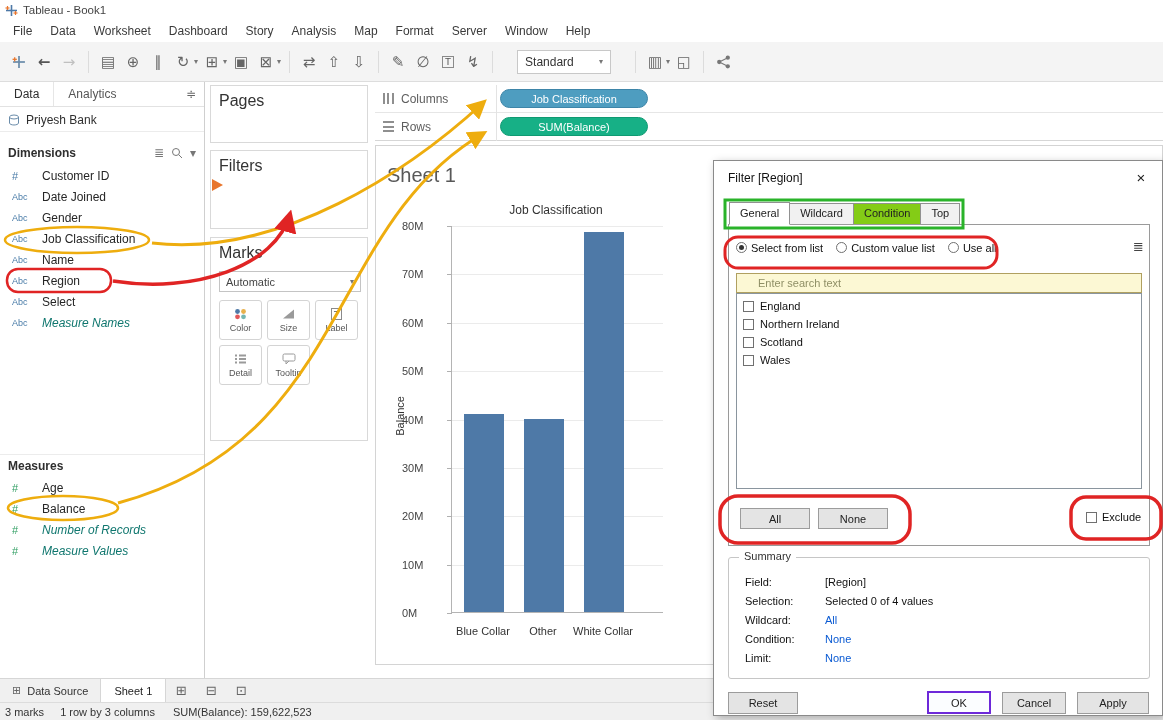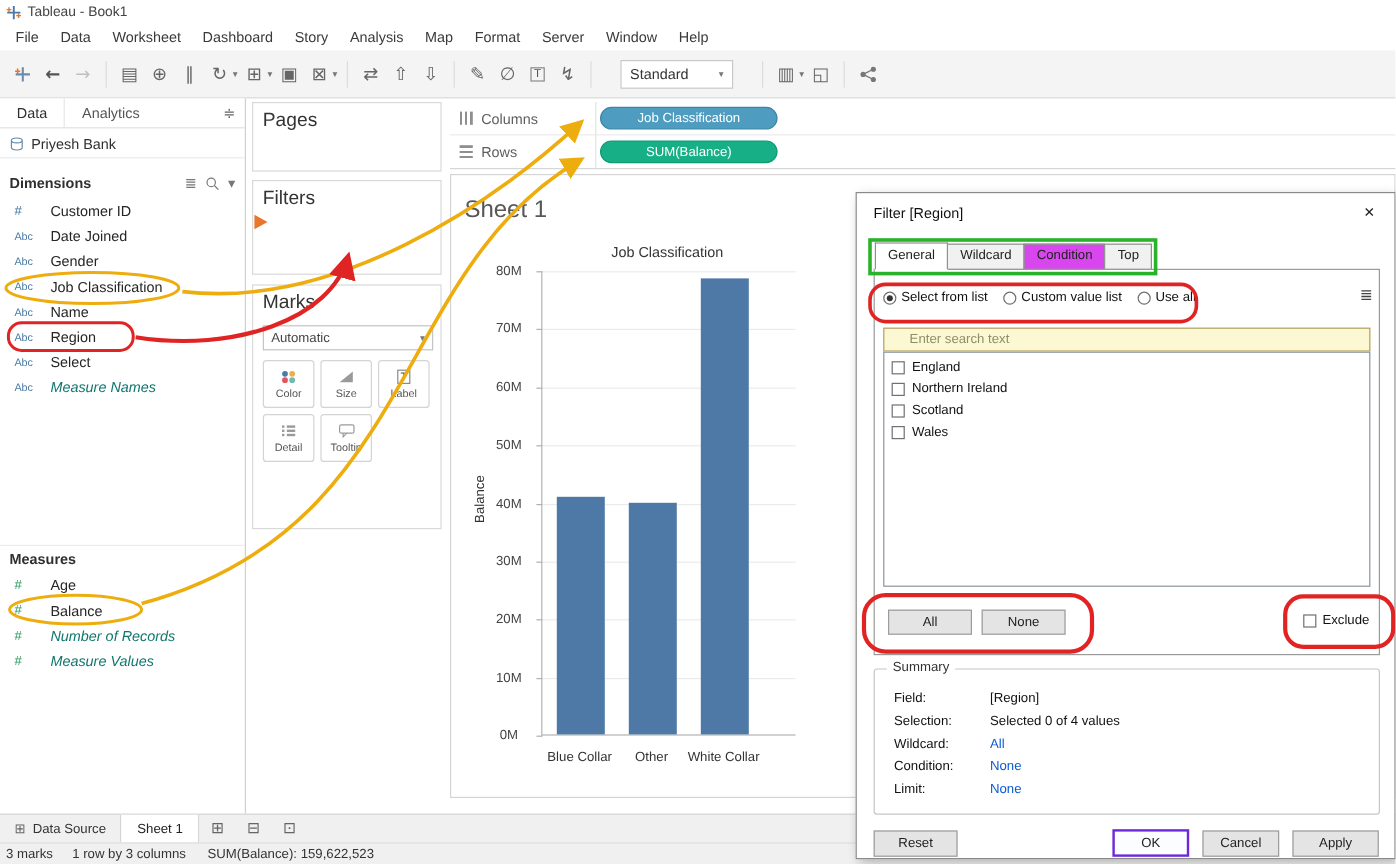--- a/index.html
+++ b/index.html
@@ -63,37 +63,37 @@
 #shelf-vline{position:absolute;left:496px;top:85px;width:1px;height:56px;background:#e3e3e3}
 
 
 #sheet-card{position:absolute;left:375px;top:145px;width:788px;height:520px;background:#fff;border:1px solid #d4d4d4}
 #sheet-title{position:absolute;left:11px;top:18px;font-size:20px;color:#585858}
 #chart-title{position:absolute;left:70px;top:57px;width:220px;text-align:center;font-size:12px;color:#333}
 #plot{position:absolute;left:75px;top:80px;width:212px;height:387px;border-left:1px solid #b4b4b4;border-bottom:1px solid #b4b4b4}
 .gridline{position:absolute;left:0;width:100%;height:1px;background:#ebebeb}
 .tick{position:absolute;left:-5px;width:5px;height:1px;background:#b0b0b0}
 #ylabels{position:absolute;left:26px;top:80px;width:44px;height:387px}
-.ytick{position:absolute;width:100%;text-align:center;font-size:11px;color:#444}
+.ytick{position:absolute;width:100%;text-align:left;font-size:11px;color:#444}
 #axis-title{position:absolute;left:18px;top:250px;writing-mode:vertical-rl;transform:rotate(180deg);font-size:11px;color:#333}
 .bar{position:absolute;bottom:0;width:40px}
 #xlabels{position:absolute;left:0;top:478px;width:330px;height:40px}
 .xlab{position:absolute;top:0;width:64px;text-align:center;font-size:11px;color:#333;line-height:1.3}
 
 
 #dialog{position:absolute;left:713px;top:160px;width:450px;height:556px;background:#fff;border:1px solid #8a8a8a;box-shadow:3px 3px 9px rgba(0,0,0,.28);z-index:40;font-size:11px}
 #dlg-title{position:absolute;left:14px;top:10px;font-size:12px;color:#111}
 #dlg-close{position:absolute;right:10px;top:6px;width:22px;height:20px;display:flex;align-items:center;justify-content:center;font-size:15px;color:#222}
 #dlg-tabs{position:absolute;left:16px;top:42px;height:22px;display:flex}
 .dtab{padding:3px 10px;border:1px solid #919191;background:#f1f1f1;color:#222;margin-left:-1px;font-size:11px}
 .dtab.active{background:#fff;border-bottom-color:#fff;position:relative;z-index:3;margin-top:-1px;padding-top:4px}
-.dtab.blue{background:#d946ef}
+.dtab.blue{background:#84cc16}
 #tab-frame{position:absolute;left:14px;top:63px;width:422px;height:322px;border:1px solid #9a9a9a}
 #radio-row{position:absolute;left:22px;top:81px;display:flex;align-items:center;gap:13px;color:#111}
-.radio-opt{display:flex;align-items:center;gap:4px}
+.radio-opt{display:flex;align-items:flex-start;gap:4px}
 .radio{width:11px;height:11px;border:1px solid #707070;border-radius:50%;background:#fff;position:relative;flex:0 0 auto}
 .radio.sel::after{content:"";position:absolute;left:2px;top:2px;width:5px;height:5px;border-radius:50%;background:#333}
 #opt-icon{position:absolute;right:18px;top:78px;font-size:13px;color:#444;font-family:"DejaVu Sans",sans-serif}
 #search-box{position:absolute;left:22px;top:112px;width:406px;height:20px;border:1px solid #b0a060;background:#fcf8d4}
 #search-box input{width:100%;height:100%;border:none;outline:none;background:transparent;font-family:"Liberation Sans",sans-serif;font-size:11px;color:#555;padding:0 21px}
 #search-box input::placeholder{color:#8f8f66;opacity:1}
 #listbox{position:absolute;left:22px;top:132px;width:406px;height:196px;border:1px solid #8a959e;background:#fff;padding-top:3px}
 .litem{height:18px;display:flex;align-items:center;gap:6px;padding:0 6px;color:#111}
 .cbox{width:11px;height:11px;border:1px solid #707070;background:#fff;flex:0 0 auto}
 .btn{position:absolute;border:1px solid #9c9c9c;background:#e4e4e4;display:flex;align-items:center;justify-content:center;font-size:11px;color:#222}

